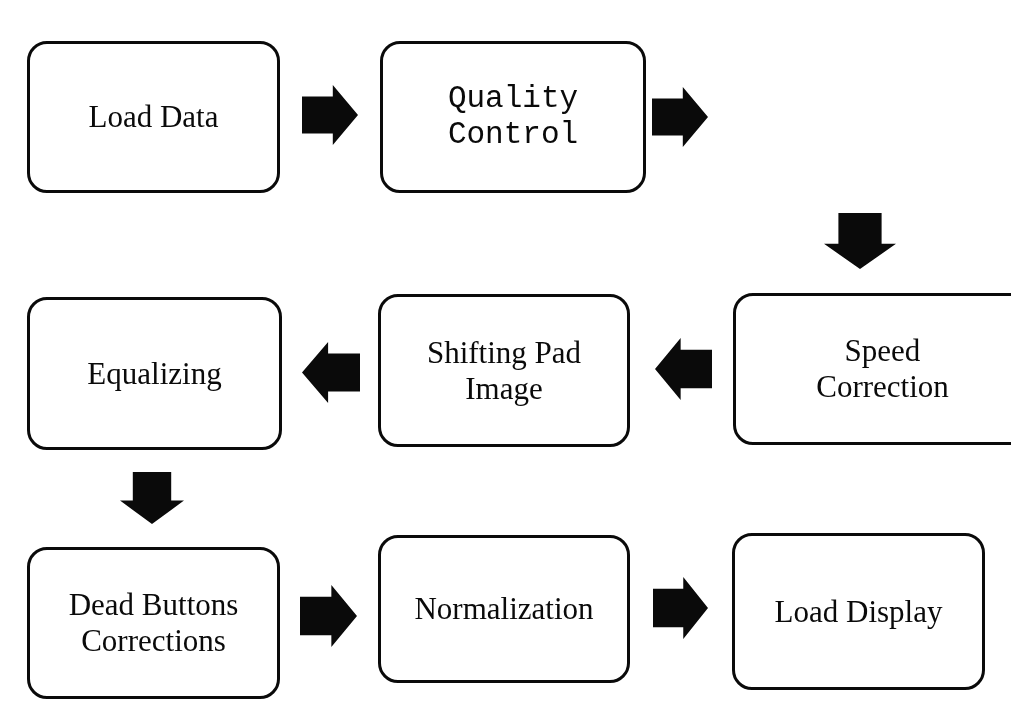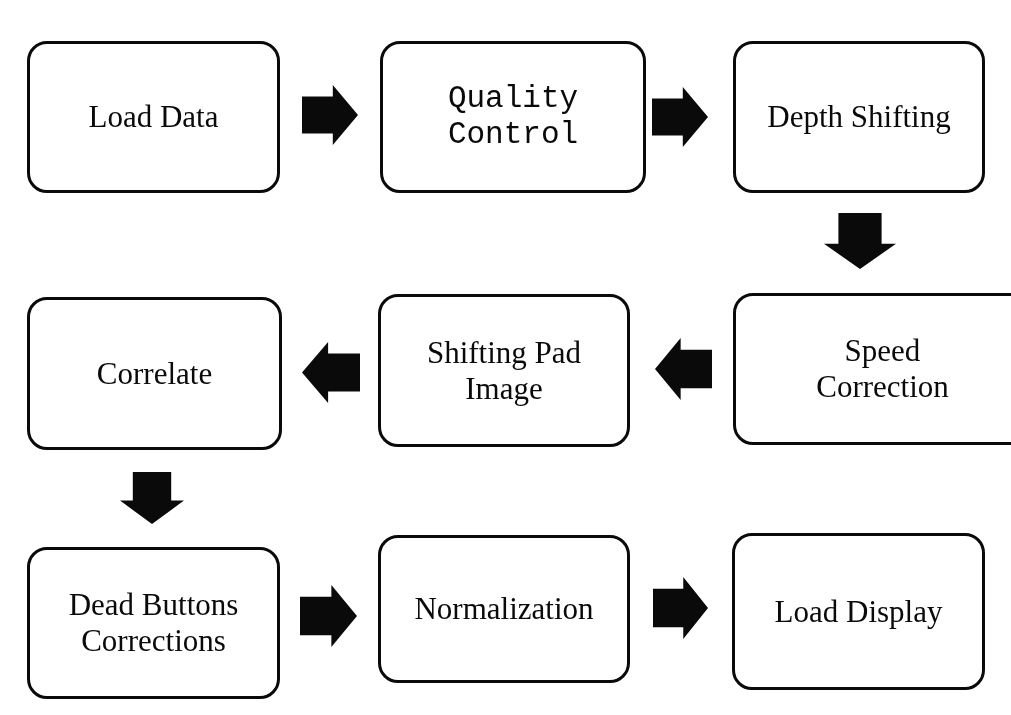--- a/index.html
+++ b/index.html
@@ -71,25 +71,24 @@
 </head>
 <body>
 
 <div class="canvas">
 
   <div class="node" id="n1">Load Data</div>
   <div class="arrow right" id="a1"></div>
   <div class="node" id="n2">Quality
 Control</div>
   <div class="arrow right" id="a2"></div>
-  <div class="node" id="n3">Depth Shifting</div>
 
   <div class="arrow down" id="a3"></div>
 
-  <div class="node" id="n4">Correlate</div>
+  <div class="node" id="n4">Equalizing</div>
   <div class="arrow left" id="a4"></div>
   <div class="node" id="n5">Shifting Pad
 Image</div>
   <div class="arrow left" id="a5"></div>
   <div class="node" id="n6">Speed
 Correction</div>
 
   <div class="arrow down" id="a6"></div>
 
   <div class="node" id="n7">Dead Buttons

